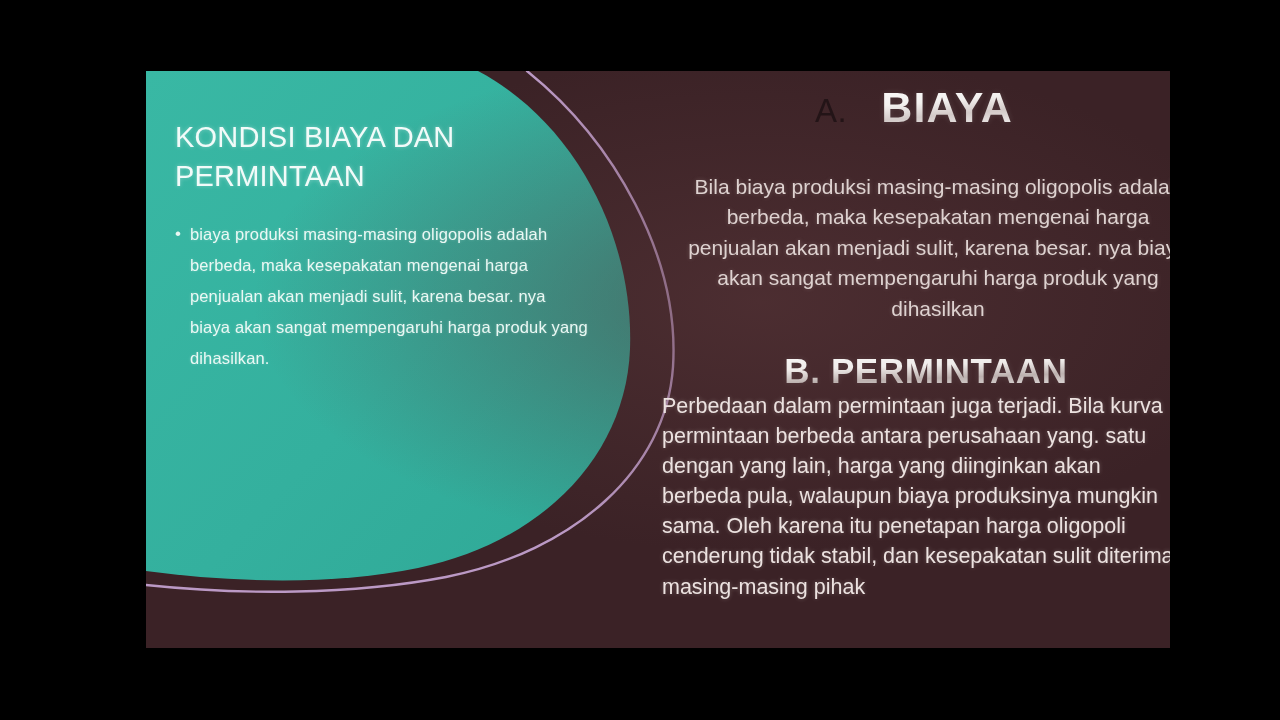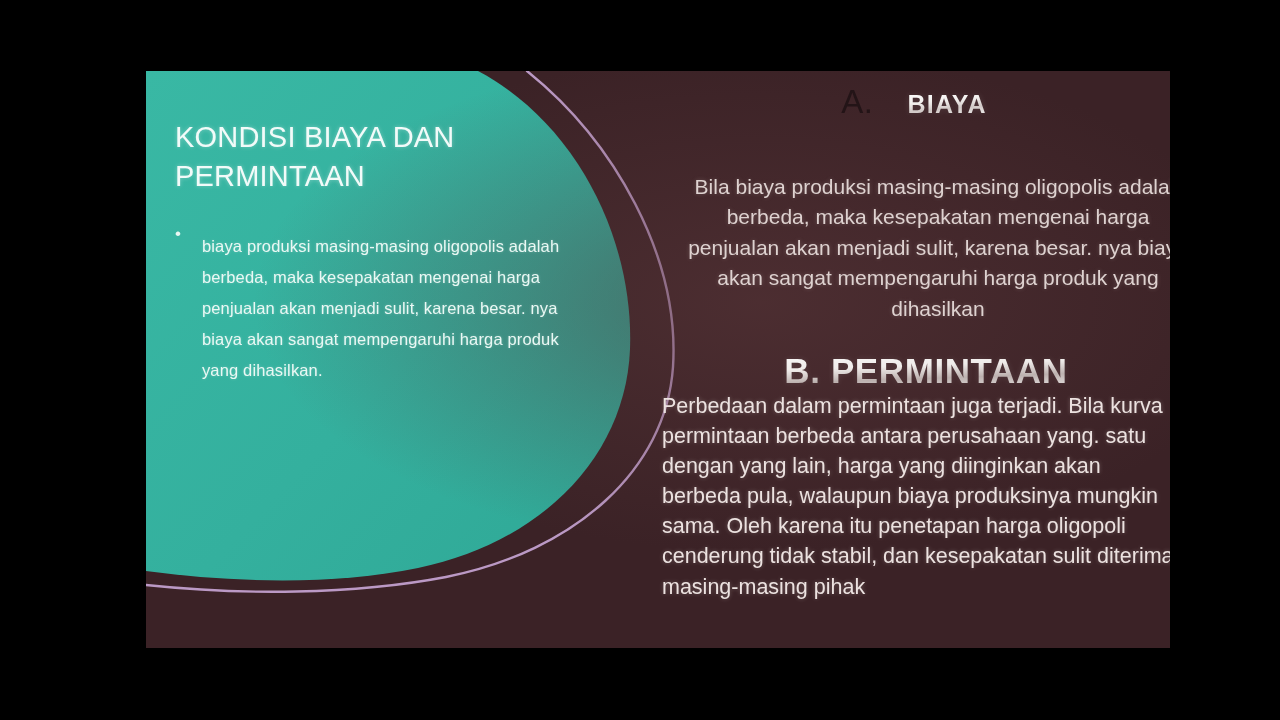--- a/index.html
+++ b/index.html
@@ -82,21 +82,21 @@
     line-height: 30px;
     flex: 0 0 auto;
   }
   #left-body {
     color: #eaf8f4;
     font-size: 16.5px;
     line-height: 1.88;
     font-weight: 400;
     letter-spacing: 0.15px;
     text-shadow: 0 0 3px rgba(230,255,250,0.30);
-    margin: 12px;
+    margin: 0;
     max-width: 400px;
   }
 
   
   #right-col {
     position: absolute;
     left: 512px;
     top: 0px;
     width: 512px;
     height: 577px;
@@ -109,21 +109,21 @@
     gap: 34px;
     margin: 0;
   }
   #head-a-letter {
     color: #231417;
     font-size: 33px;
     font-weight: 400;
     letter-spacing: 0.5px;
   }
   #head-a-word {
-    font-size: 25px;
+    font-size: 43px;
     font-weight: 700;
     letter-spacing: 1.2px;
     background: linear-gradient(175deg,#ffffff 0%,#f3f0ee 38%,#cfc6c4 62%,#ffffff 100%);
     -webkit-background-clip: text;
     background-clip: text;
     color: transparent;
     text-shadow: 0 0 6px rgba(255,255,255,0.12);
   }
 
   #biaya-body {

